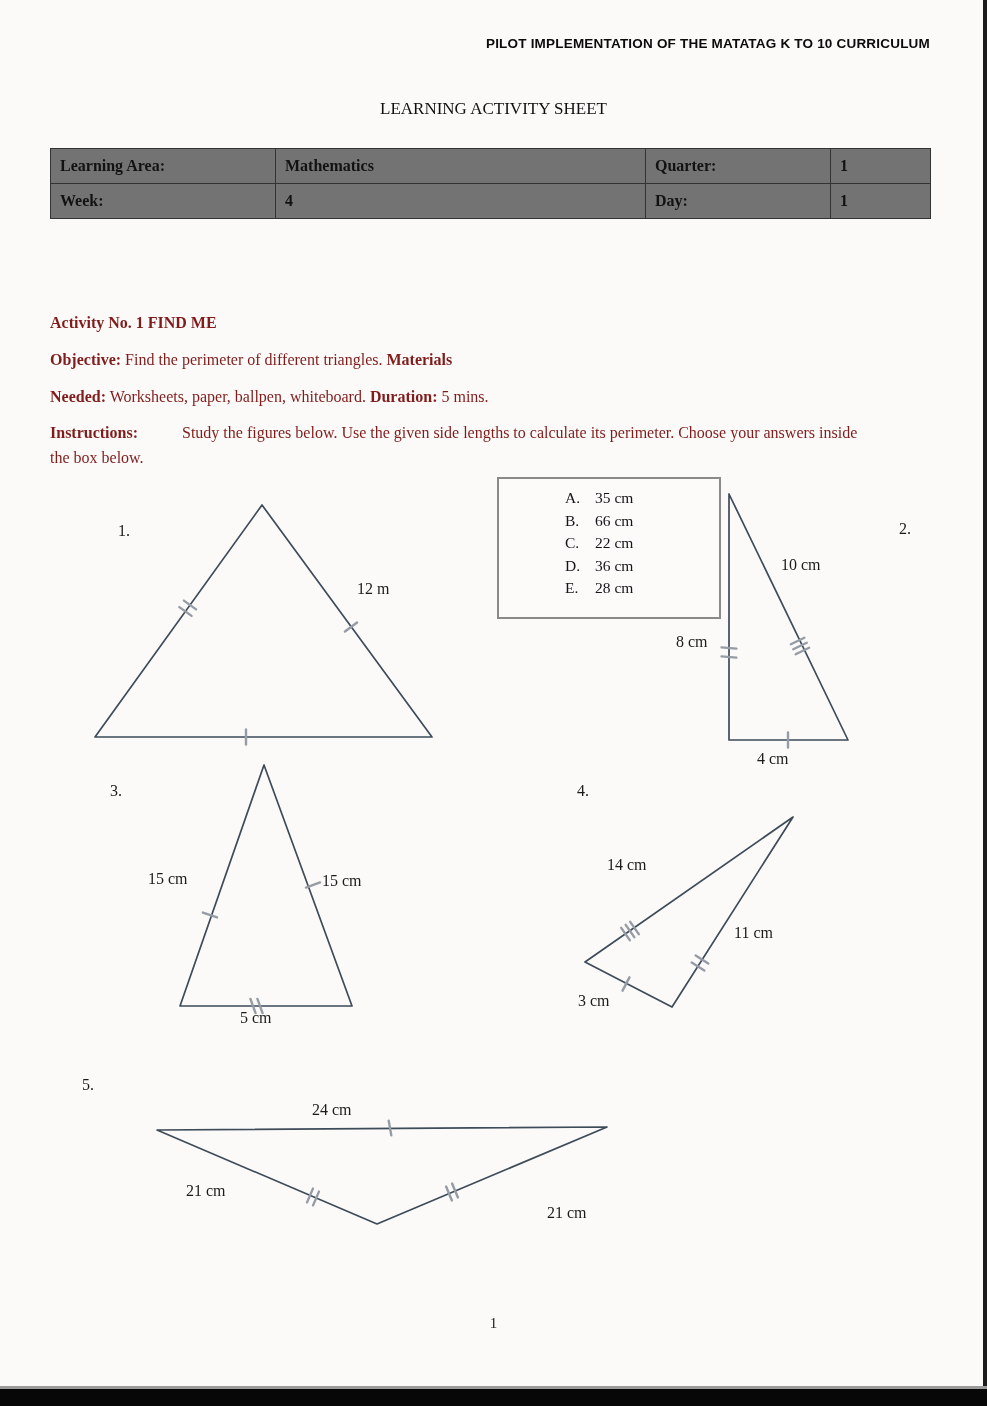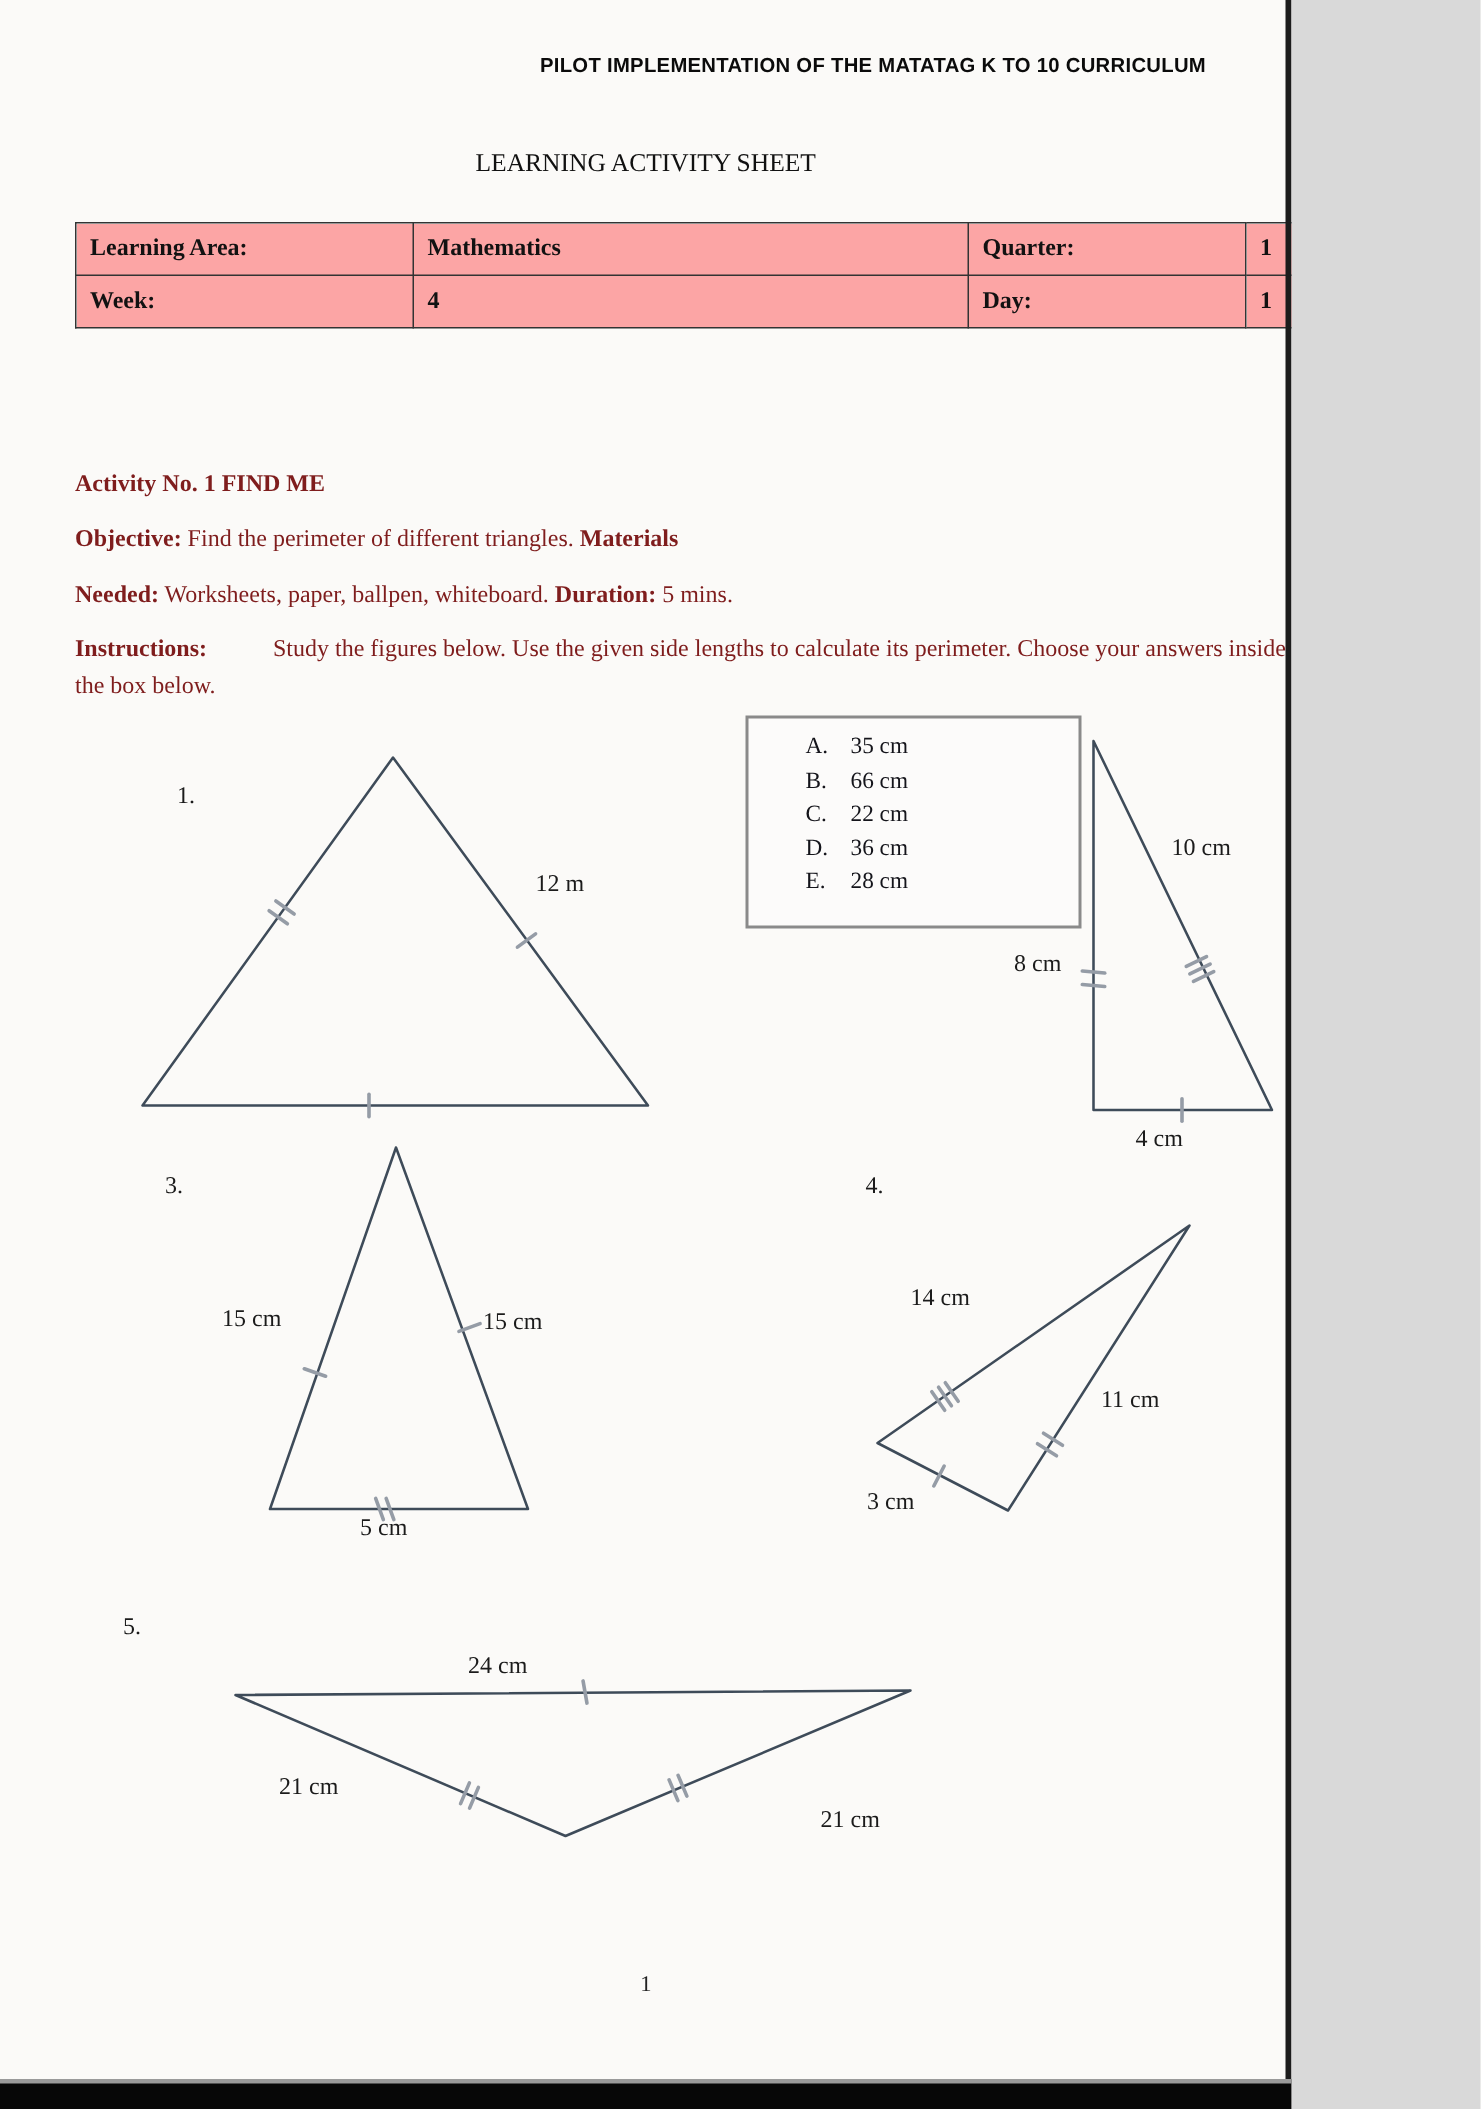--- a/index.html
+++ b/index.html
@@ -1,18 +1,18 @@
 <!DOCTYPE html>
 <html><head>
 <meta charset="utf-8">
 <style>
   html,body{margin:0;padding:0;}
   body{background:#d9d9d9;font-family:"Liberation Serif",serif;}
   .page{
-    position:relative;width:861px;height:1406px;background:#fbfaf8;
+    position:relative;width:987px;height:1406px;background:#fbfaf8;
     overflow:hidden;color:#1b1b1b;
   }
   .abs{position:absolute;}
 
   .top-header{
     top:36px;right:57px;
     font-family:"Liberation Sans",sans-serif;
     font-weight:bold;font-size:13.5px;letter-spacing:.2px;color:#0b0b0b;
   }
   .doc-title{
@@ -20,30 +20,30 @@
     font-weight:normal;font-size:17px;color:#111;
   }
 
   table.info-table{
     position:absolute;left:50px;top:148px;width:880px;
     border-collapse:collapse;table-layout:fixed;
   }
   table.info-table td{
     border:1.7px solid #333;height:35px;box-sizing:border-box;
     padding:4px 9px;font-weight:bold;font-size:16px;color:#121212;
-    background:#fca5a5;overflow:hidden;white-space:nowrap;
+    background:#737373;overflow:hidden;white-space:nowrap;
   }
 
   .para{left:50px;font-size:16px;line-height:24.5px;color:#7f1d1d;}
   .b{font-weight:bold;}
   .instr-label{margin-right:44px;}
 
   .answer-box{
     left:497px;top:477px;width:224px;height:142px;box-sizing:border-box;
-    border:2px solid #8a8a8a;background:#fcfbfa;
+    border:2px solid #8a8a8a;background:#fcfbfa;padding-left:28px;
   }
   .answer-box ul{list-style:none;margin:0;padding:8px 6px 0 38px;}
   .answer-box li{font-size:15.5px;line-height:22.6px;color:#14141a;}
   .opt-letter{display:inline-block;width:30px;}
 
   .fig-num{position:absolute;font-size:16px;color:#1b1b1b;}
 
   svg.fig{position:absolute;overflow:visible;}
   svg.fig polygon{fill:none;stroke:#3e4b59;stroke-width:1.7;stroke-linejoin:round;}
   svg.fig g.ticks line{stroke:#959ca6;stroke-width:2.4;stroke-linecap:round;}

